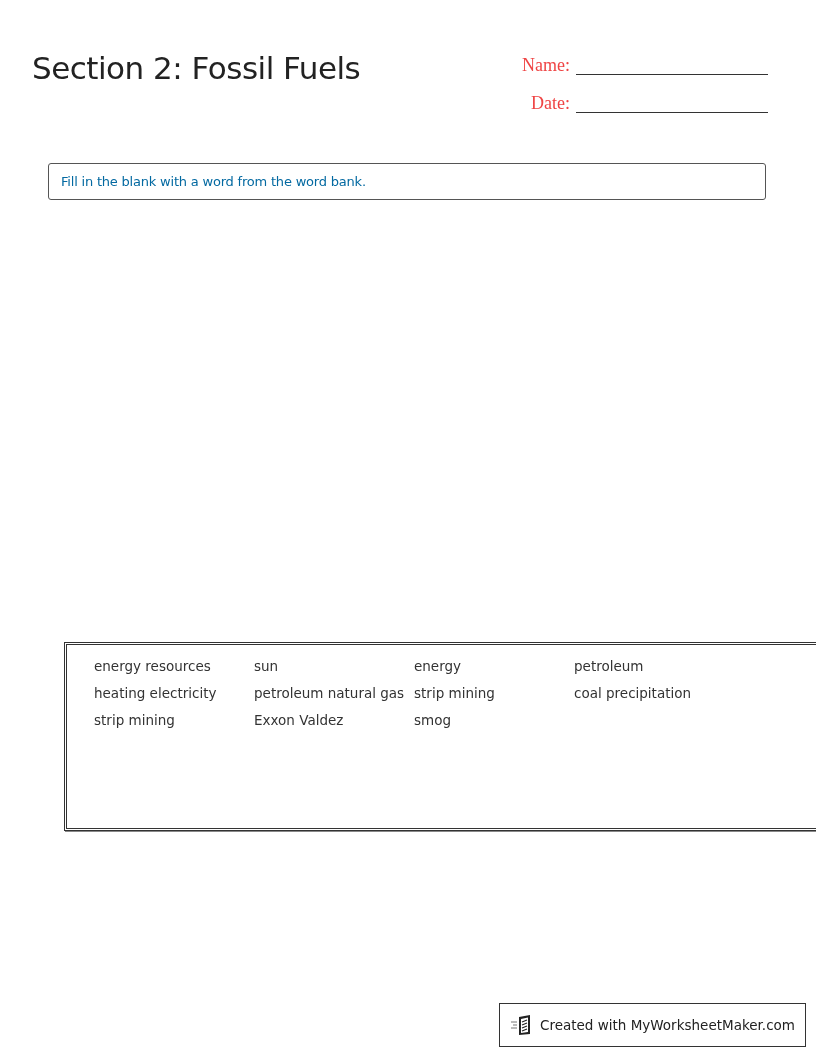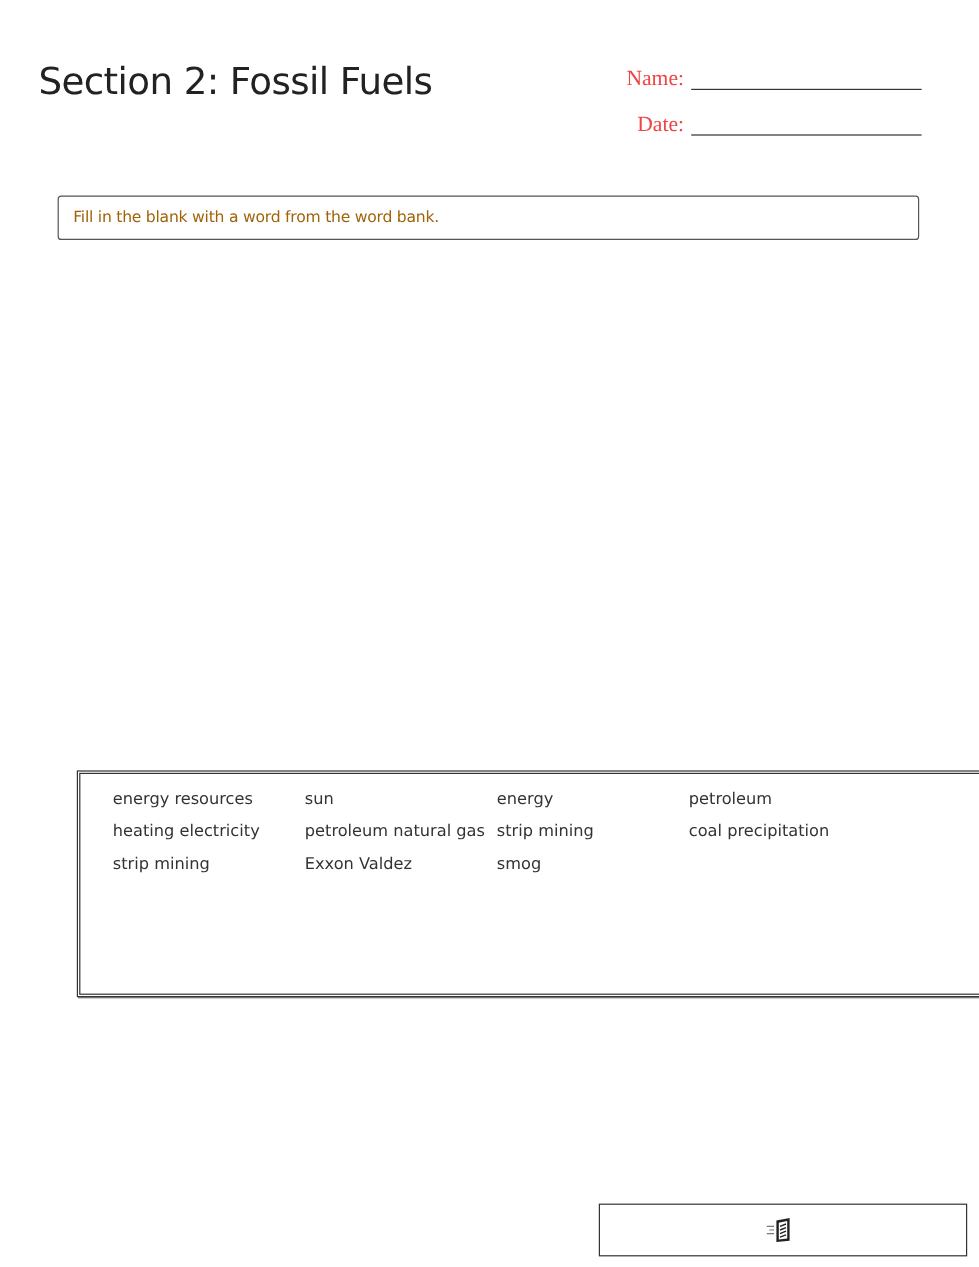--- a/index.html
+++ b/index.html
@@ -13,21 +13,21 @@
     .field-label {
       font-family: "Liberation Serif", serif; font-size: 18px; color: #ef4444;
       text-align: right; width: 60px; margin-right: 6px; line-height: 20px;
     }
     .field-line { width: 192px; border-bottom: 1.5px solid #333; height: 20px; }
     .name-field { left: 510px; top: 54px; }
     .date-field { left: 510px; top: 92px; }
     .instructions {
       position: absolute; left: 48px; top: 163px; width: 718px; height: 37px;
       border: 1px solid #555; border-radius: 3px; box-sizing: border-box;
-      font-family: "DejaVu Sans", sans-serif; font-size: 13px; color: #a16207;
+      font-family: "DejaVu Sans", sans-serif; font-size: 13px; color: #0369a1;
       padding: 0 12px; display: flex; align-items: center; letter-spacing: -0.2px;
     }
     .word-bank {
       position: absolute; left: 64px; top: 642px; width: 800px; height: 189px;
       box-sizing: border-box; border: 3px double #333; box-shadow: 1px 1px 0 #888;
     }
     .wb-grid {
       position: absolute; left: 27px; top: 12px;
       display: grid; grid-template-columns: 160px 160px 160px 160px;
       row-gap: 8px;
@@ -86,13 +86,14 @@
   <span class="logo-icon">
     <svg width="24" height="22" viewBox="0 0 24 22">
       <line x1="1" y1="8" x2="7" y2="8" stroke="#777" stroke-width="1"></line>
       <line x1="3" y1="11" x2="7" y2="11" stroke="#777" stroke-width="1"></line>
       <line x1="1" y1="14" x2="7" y2="14" stroke="#777" stroke-width="1"></line>
       <path d="M9 3 L20 1 L20 20 L9 21 Z" fill="#222"></path>
       <path d="M11 5 L18 3.5 L18 18 L11 19 Z" fill="#fff"></path>
       <path d="M12 8 L17 6 M12 11 L17 9 M12 14 L17 12 M12 17 L17 15" stroke="#222" stroke-width="1.2"></path>
     </svg>
   </span>
+  <span>Created with MyWorksheetMaker.com</span>
 </div>
 
 </body></html>

